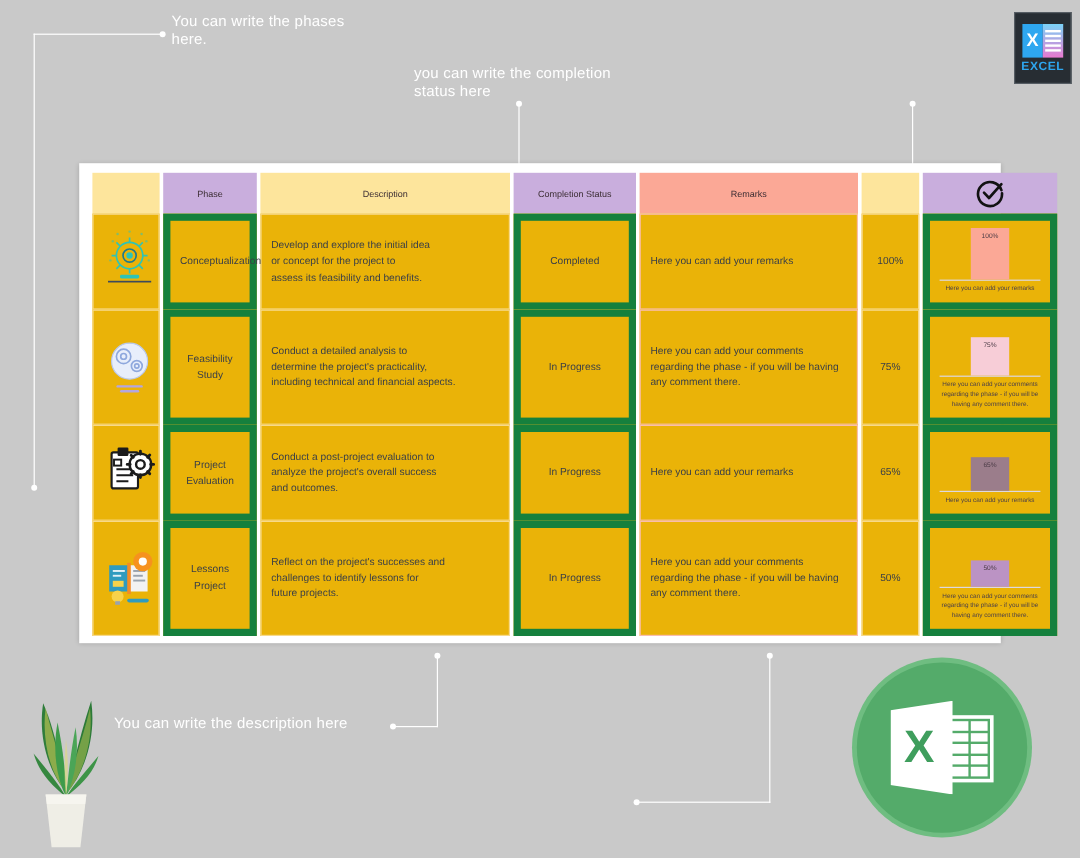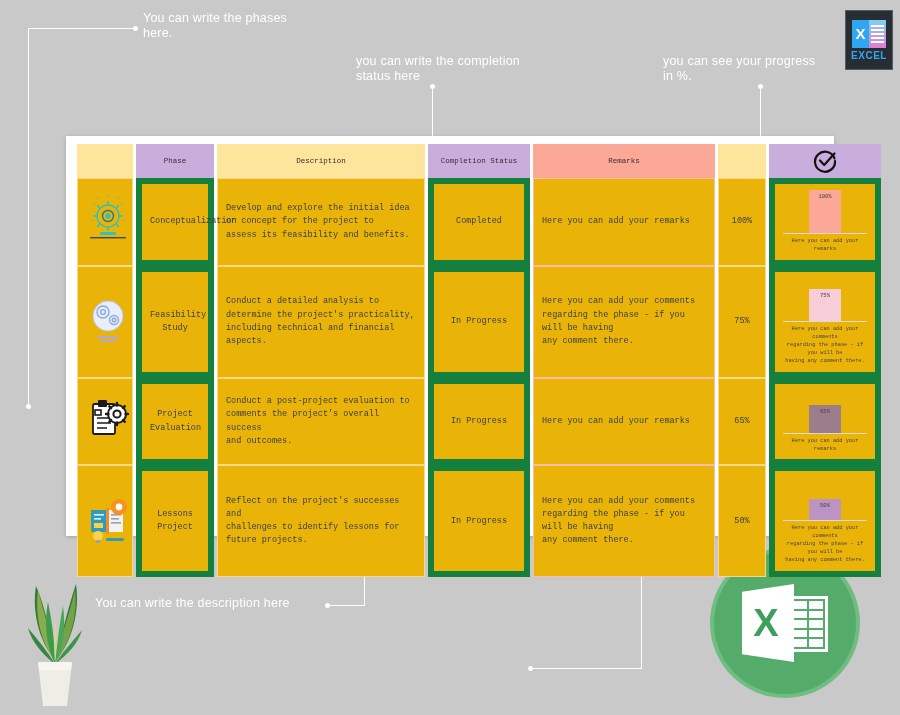--- a/index.html
+++ b/index.html
@@ -101,21 +101,21 @@
     margin: 2px 2px 8px 2px;
   }
   #title-box h1 {
     font-size: 16.5px; font-weight: normal; color: #22262b;
     letter-spacing: .1px;
   }
 
   
   table#chart-table {
     border-collapse: separate; border-spacing: 3px 0;
-    width: 100%; table-layout: fixed; font-family: Liberation Mono, monospace;
+    width: 100%; table-layout: fixed;
   }
   #chart-table th {
     height: 34px; font-size: 7.5px; font-weight: normal;
     color: #3b2d33; text-align: center; vertical-align: middle;
   }
   #chart-table td {
     vertical-align: middle;
     font-size: 8.5px; color: #3a3f47; line-height: 1.55;
     padding: 6px 8px; background: #eab308;
     height: 75px;
@@ -171,27 +171,25 @@
 
 <div id="stage">
 
   <div class="callout-text" style="left:143px; top:11px;">You can write the phases
 here.</div>
   <div class="dot" style="left:133px; top:26px;"></div>
   <div class="leader h" style="left:28px; top:28px; width:107px;"></div>
   <div class="leader v" style="left:28px; top:28px; height:378px;"></div>
   <div class="dot" style="left:26px; top:404px;"></div>
 
-  <div class="callout-text" style="left:356px; top:54px;">you can write the completion
+  <div class="callout-text" style="left:345px; top:54px;">you can write the completion
 status here</div>
   <div class="dot" style="left:430px; top:84px;"></div>
   <div class="leader v" style="left:432px; top:88px; height:50px;"></div>
 
-  <div class="callout-text" style="left:663px; top:54px;">you can see your progress
-in %.</div>
   <div class="dot" style="left:758px; top:84px;"></div>
   <div class="leader v" style="left:760px; top:88px; height:50px;"></div>
 
   <div class="callout-text" style="left:95px; top:596px;">You can write the description here</div>
   <div class="dot" style="left:325px; top:603px;"></div>
   <div class="leader h" style="left:329px; top:605px; width:36px;"></div>
   <div class="leader v" style="left:364px; top:546px; height:60px;"></div>
   <div class="dot" style="left:362px; top:544px;"></div>
 
   <div class="dot" style="left:528px; top:666px;"></div>
@@ -369,21 +367,21 @@
               <rect x="9" y="18" width="6" height="5" fill="none" stroke="#1b1b1b" stroke-width="1.6"></rect>
               <circle cx="31" cy="22" r="9" fill="#ffffff" stroke="#1b1b1b" stroke-width="2"></circle>
               <circle cx="31" cy="22" r="3.6" fill="#ffffff" stroke="#1b1b1b" stroke-width="2"></circle>
               <g stroke="#1b1b1b" stroke-width="2.4" stroke-linecap="round">
                 <path d="M31 11 v2.5 M31 30.5 v2.5 M20 22 h2.5 M39.5 22 h2.5 M23.3 14.3 l1.8 1.8 M37 28 l1.8 1.8 M23.3 29.8 l1.8-1.8 M37 16 l1.8-1.8"></path>
               </g>
             </svg>
           </td>
           <td class="b-purple center">Project Evaluation</td>
           <td class="b-yellow cell-pre">Conduct a post-project evaluation to
-comments the project's overall success
+analyze the project's overall success
 and outcomes.</td>
           <td class="b-purple center">In Progress</td>
           <td class="b-salmon cell-pre">Here you can add your remarks</td>
           <td class="b-yellow center">65%</td>
           <td class="b-purple">
             <div class="barcell">
               <div class="barwrap">
                 <div class="bar" style="height:65%; background:#9b7d8b;">
                   <span class="val">65%</span>
                 </div>

